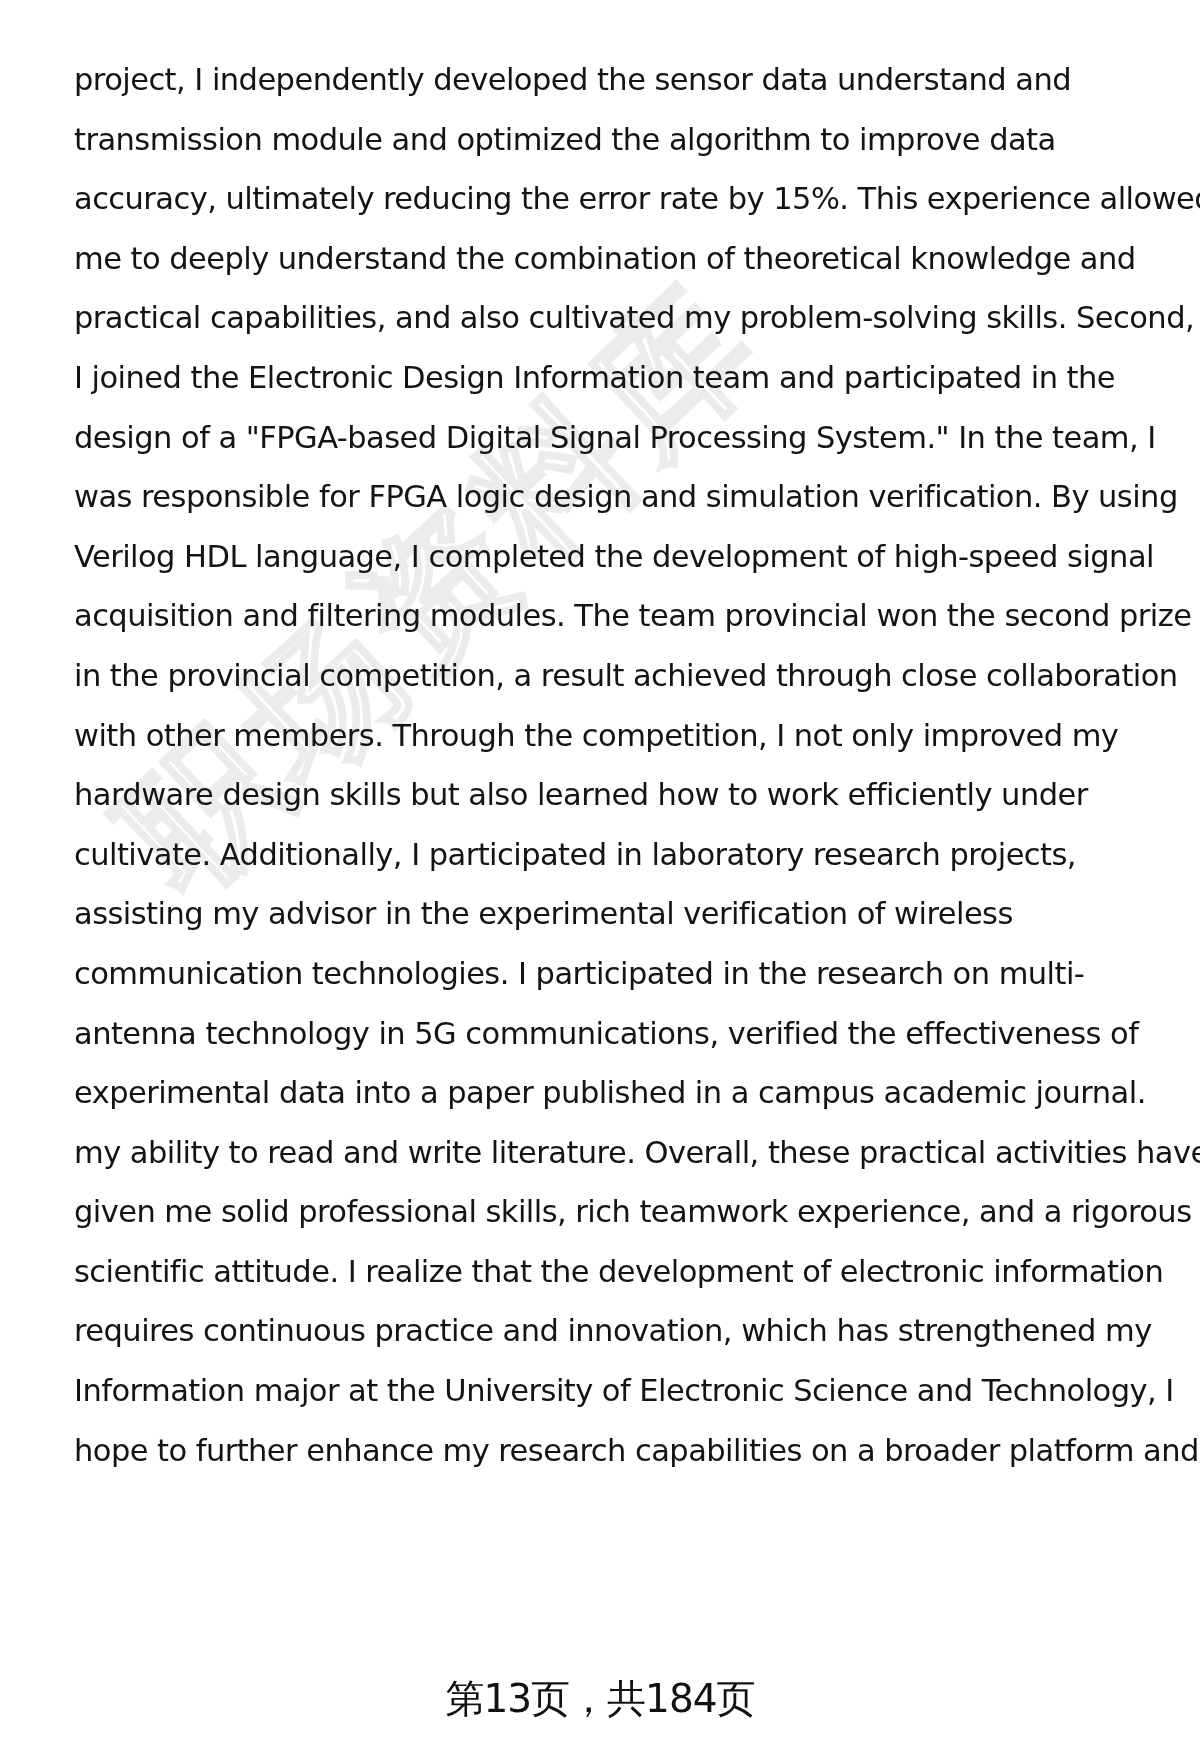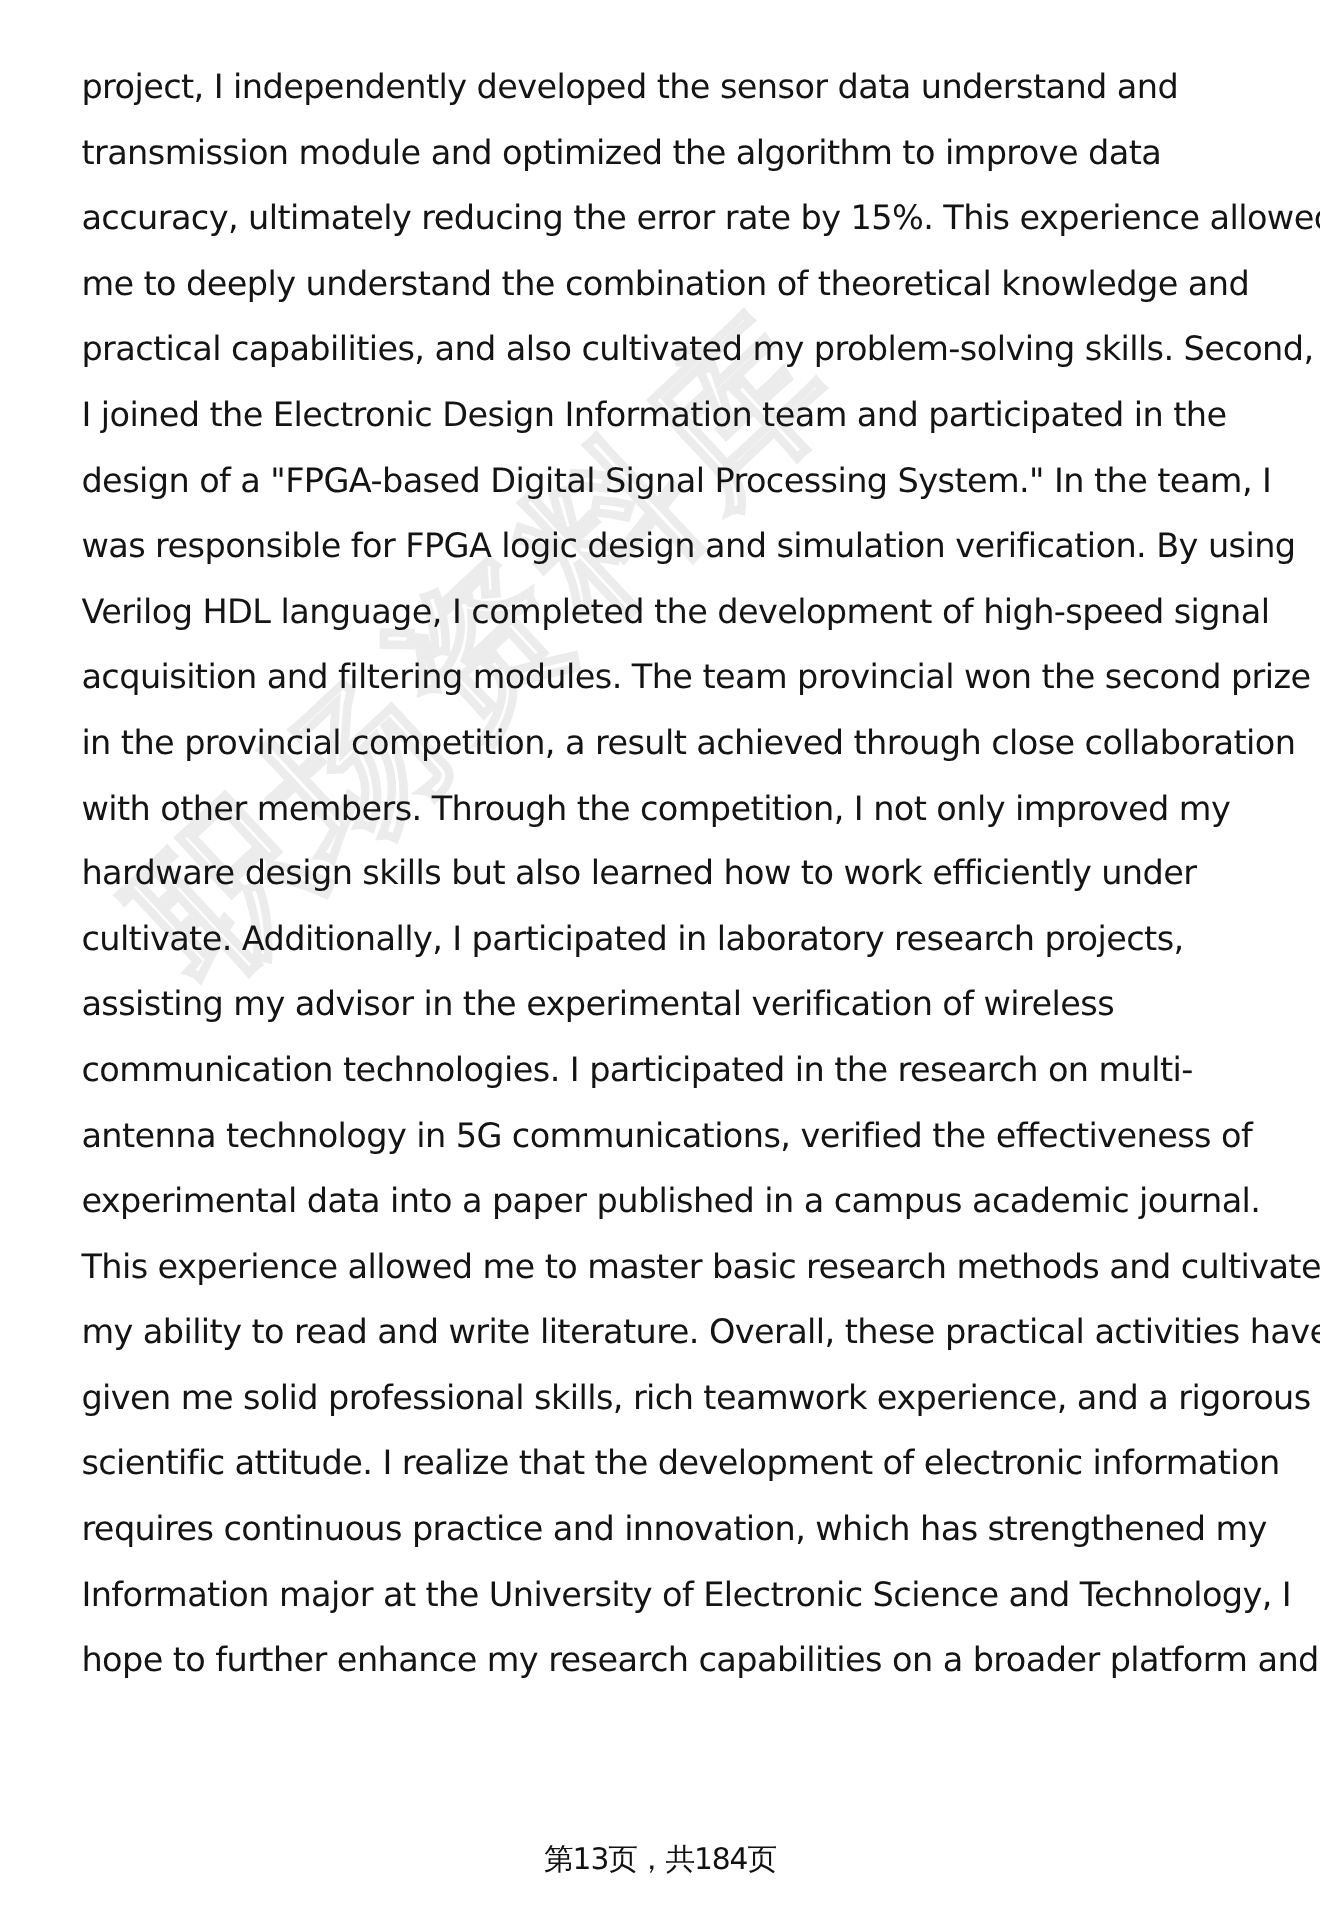--- a/index.html
+++ b/index.html
@@ -18,21 +18,21 @@
     pointer-events: none; user-select: none; z-index: 0;
   }
   .body-text { position: absolute; left: 74px; top: 50px; width: 1100px; z-index: 1; }
   .line {
     display: block; height: 59.6px; line-height: 59.6px;
     font-size: 30.5px; white-space: nowrap; letter-spacing: -0.55px;
     word-spacing: 0px; color: #141414;
   }
   .footer {
     position: absolute; left: 0; width: 1200px; top: 1672px; text-align: center;
-    font-size: 27px; color: #111111; z-index: 1;
+    font-size: 39px; color: #111111; z-index: 1;
     font-family: "DejaVu Sans", sans-serif; letter-spacing: -1px;
   }
 </style>
 </head>
 <body>
 
 <div class="page">
   <div class="watermark">职场资料库</div>
 
   <div class="body-text">
@@ -47,21 +47,20 @@
     <span class="line">Verilog HDL language, I completed the development of high-speed signal</span>
     <span class="line">acquisition and filtering modules. The team provincial won the second prize</span>
     <span class="line">in the provincial competition, a result achieved through close collaboration</span>
     <span class="line">with other members. Through the competition, I not only improved my</span>
     <span class="line">hardware design skills but also learned how to work efficiently under</span>
     <span class="line">cultivate. Additionally, I participated in laboratory research projects,</span>
     <span class="line">assisting my advisor in the experimental verification of wireless</span>
     <span class="line">communication technologies. I participated in the research on multi-</span>
     <span class="line">antenna technology in 5G communications, verified the effectiveness of</span>
     <span class="line">experimental data into a paper published in a campus academic journal.</span>
-    <span class="line">This experience allowed me to master basic research methods and cultivate</span>
     <span class="line">my ability to read and write literature. Overall, these practical activities have</span>
     <span class="line">given me solid professional skills, rich teamwork experience, and a rigorous</span>
     <span class="line">scientific attitude. I realize that the development of electronic information</span>
     <span class="line">requires continuous practice and innovation, which has strengthened my</span>
     <span class="line">Information major at the University of Electronic Science and Technology, I</span>
     <span class="line">hope to further enhance my research capabilities on a broader platform and</span>
   </div>
 
   <div class="footer">第13页，共184页</div>
 </div>

